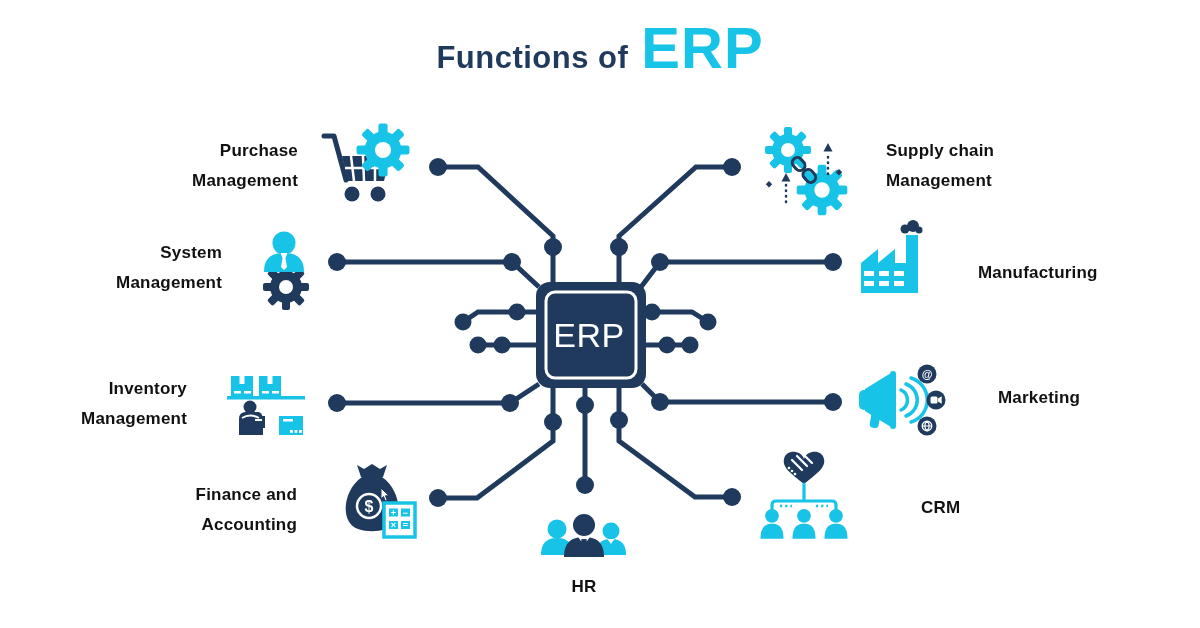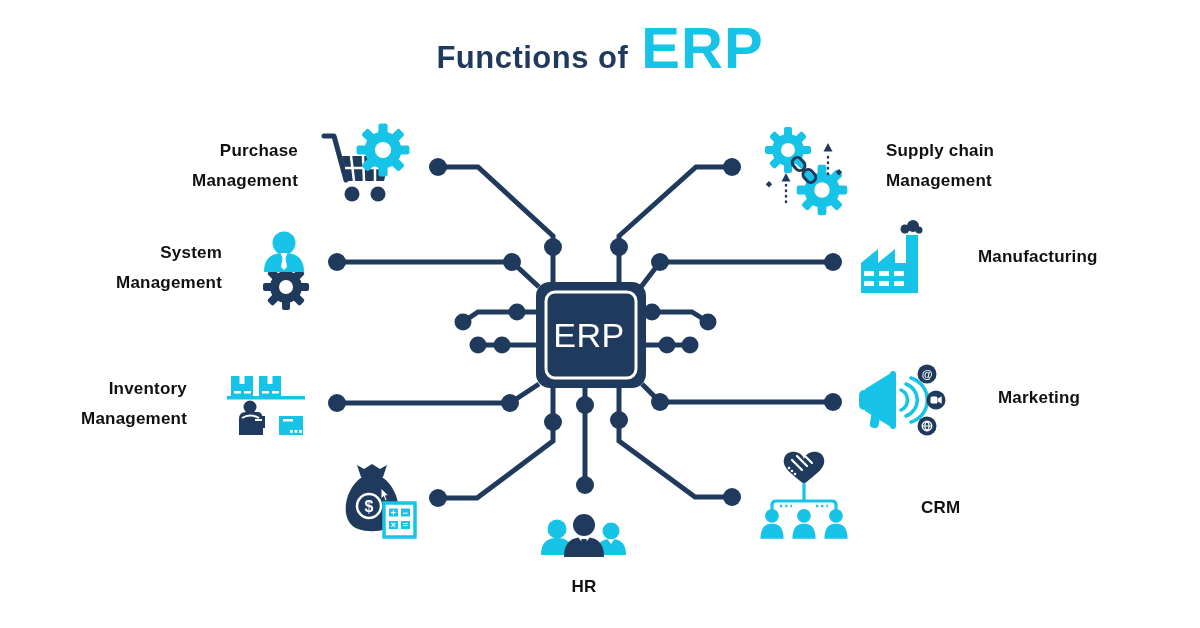--- a/index.html
+++ b/index.html
@@ -50,30 +50,34 @@
     <div>Management</div>
   </div>
   <div class="node-label" style="left:40px;top:238px;width:182px;text-align:right">
     <div>System</div>
     <div>Management</div>
   </div>
   <div class="node-label" style="left:20px;top:374px;width:167px;text-align:right">
     <div>Inventory</div>
     <div>Management</div>
   </div>
+  <div class="node-label" style="left:120px;top:480px;width:177px;text-align:right">
+    <div>Finance and</div>
+    <div>Accounting</div>
+  </div>
   <div class="node-label" style="left:534px;top:572px;width:100px;text-align:center">
     <div>HR</div>
   </div>
   <div class="node-label" style="left:921px;top:493px">
     <div>CRM</div>
   </div>
   <div class="node-label" style="left:998px;top:383px">
     <div>Marketing</div>
   </div>
-  <div class="node-label" style="left:978px;top:242px">
+  <div class="node-label" style="left:978px;top:258px">
     <div>Manufacturing</div>
   </div>
   <div class="node-label" style="left:886px;top:136px;width:220px">
     <div>Supply chain</div>
     <div>Management</div>
   </div>
 
   <svg width="1200" height="628" viewBox="0 0 1200 628">
     <defs>
       <g id="gear">

